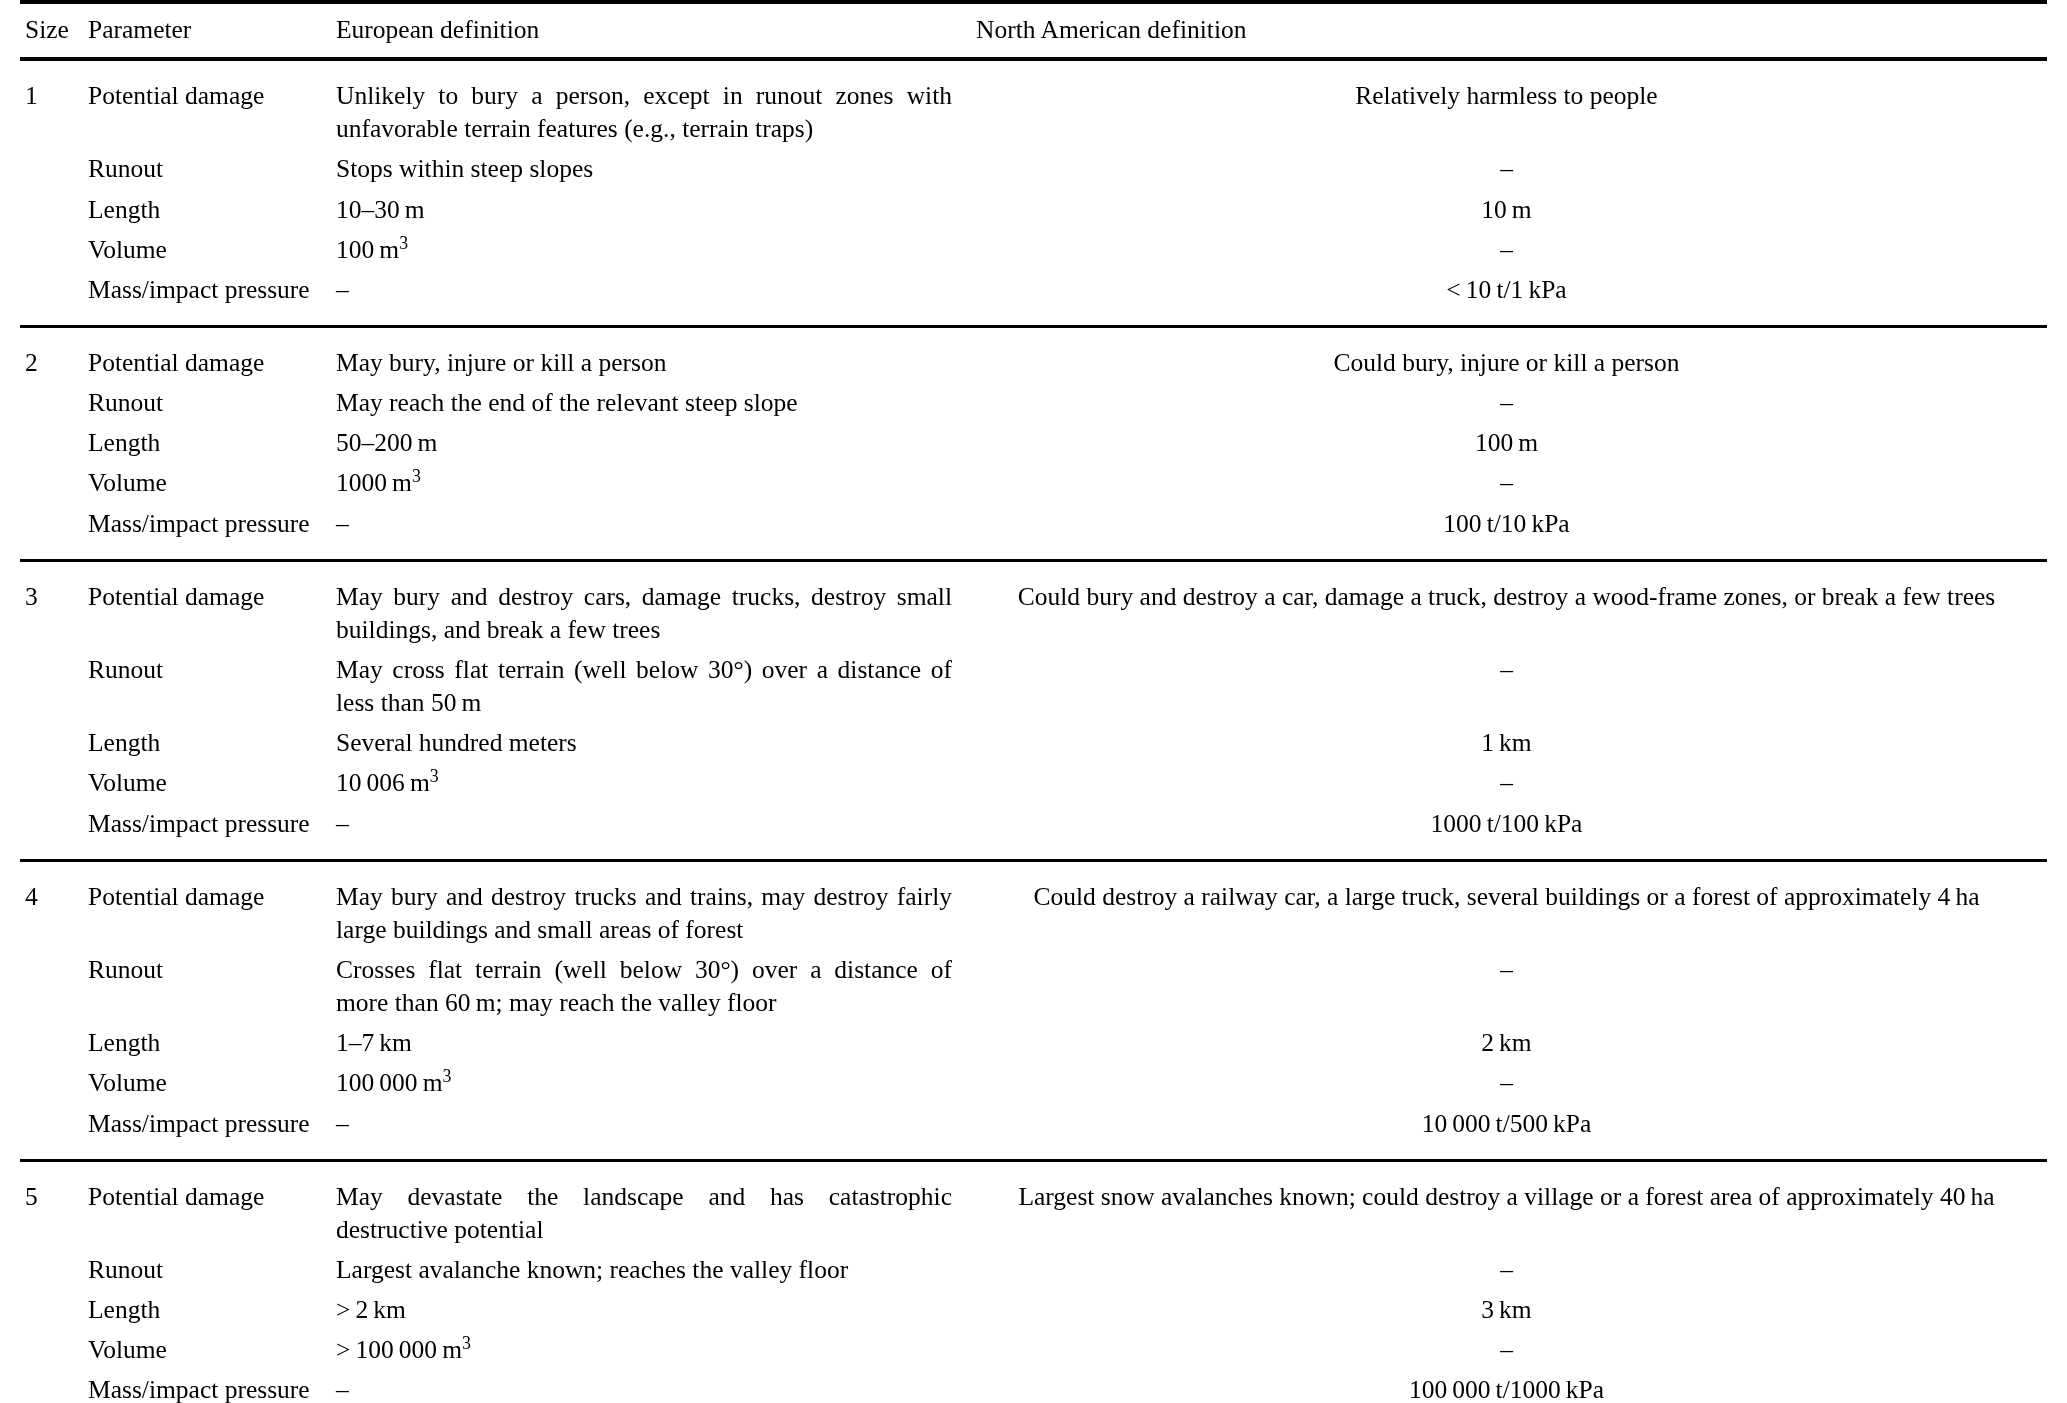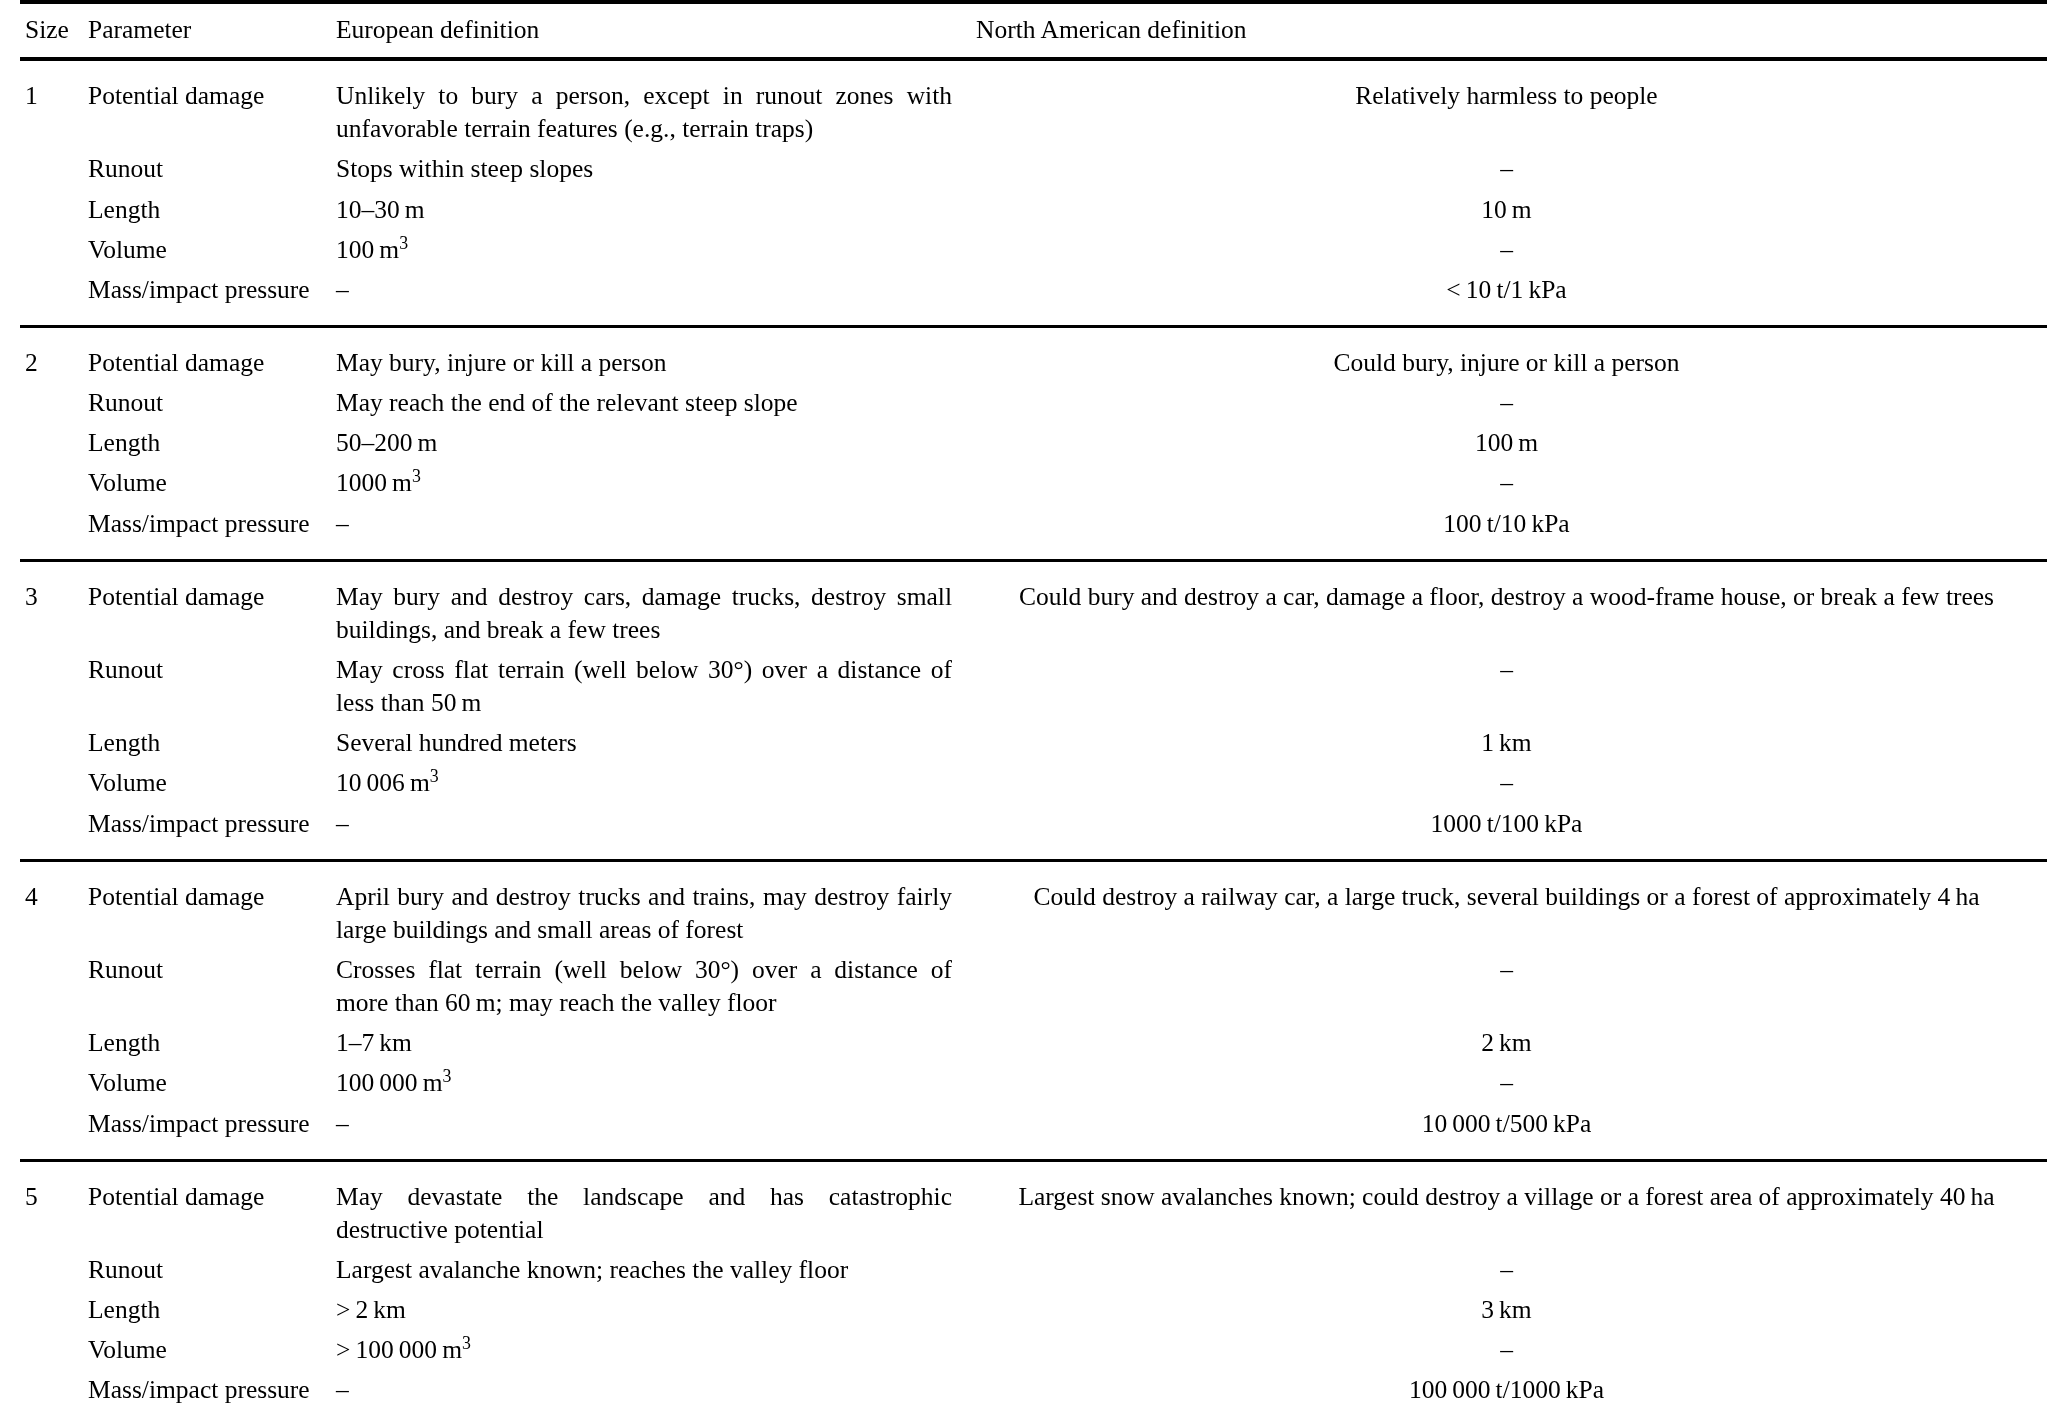--- a/index.html
+++ b/index.html
@@ -205,21 +205,21 @@
         <tr class="rule-mid">
           <td colspan="4"></td>
         </tr>
         <tr class="spacer-top">
           <td colspan="4"></td>
         </tr>
         <tr class="row">
           <td class="size" rowspan="5">3</td>
           <td class="param">Potential damage</td>
           <td class="eu">May bury and destroy cars, damage trucks, destroy small build­ings, and break a few trees</td>
-          <td class="na">Could bury and destroy a car, damage a floor, destroy a wood-frame house, or break a few trees</td>
+          <td class="na">Could bury and destroy a car, damage a truck, destroy a wood-frame zones, or break a few trees</td>
         </tr>
         <tr class="row">
           <td class="param">Runout</td>
           <td class="eu">May cross flat terrain (well below 30°) over a distance of less than 50 m</td>
           <td class="na">–</td>
         </tr>
         <tr class="row">
           <td class="param">Length</td>
           <td class="eu">Several hundred meters</td>
           <td class="na">1 km</td>
@@ -239,21 +239,21 @@
         </tr>
         <tr class="rule-mid">
           <td colspan="4"></td>
         </tr>
         <tr class="spacer-top">
           <td colspan="4"></td>
         </tr>
         <tr class="row">
           <td class="size" rowspan="5">4</td>
           <td class="param">Potential damage</td>
-          <td class="eu">April bury and destroy trucks and trains, may destroy fairly large buildings and small areas of forest</td>
+          <td class="eu">May bury and destroy trucks and trains, may destroy fairly large buildings and small areas of forest</td>
           <td class="na">Could destroy a railway car, a large truck, several buildings or a forest of approximately 4 ha</td>
         </tr>
         <tr class="row">
           <td class="param">Runout</td>
           <td class="eu">Crosses flat terrain (well below 30°) over a distance of more than 60 m; may reach the valley floor</td>
           <td class="na">–</td>
         </tr>
         <tr class="row">
           <td class="param">Length</td>
           <td class="eu">1–7 km</td>

